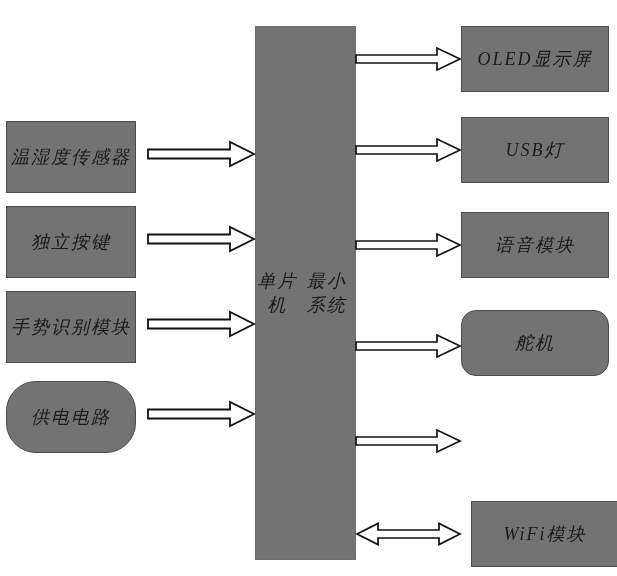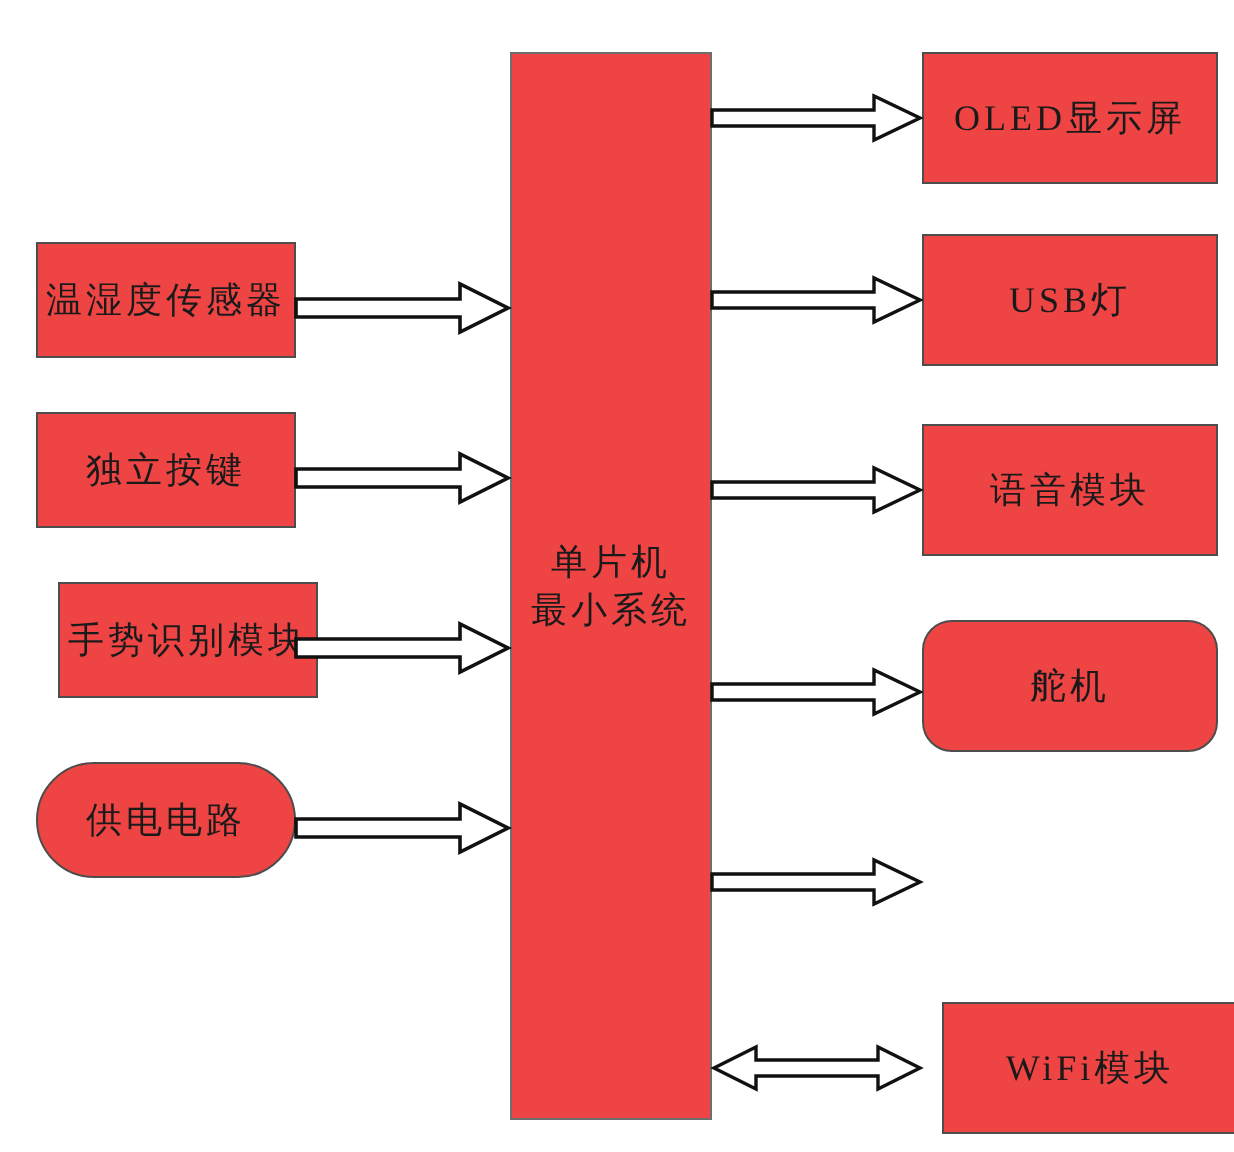--- a/index.html
+++ b/index.html
@@ -11,51 +11,52 @@
     position: relative;
     width: 617px;
     height: 576px;
     background: #ffffff;
     font-family: "Liberation Serif", "DejaVu Serif", serif;
     color: #1a1a1a;
     overflow: hidden;
   }
   .box {
     position: absolute;
-    background: #ef4444;
+    background: #737373;
     border: 1.5px solid #4d4d4d;
     box-sizing: border-box;
     display: flex;
     align-items: center;
     justify-content: center;
     text-align: center;
     font-size: 18px;
     letter-spacing: 2px;
     line-height: 24px;
+    font-style: italic;
   }
-  .box.left  { left: 18px;  width: 130px; height: 58px; }
+  .box.left  { left: 6px;  width: 130px; height: 72px; }
   .box.right { left: 461px; width: 148px; height: 66px; }
   .box.center {
     left: 255px;
     top: 26px;
     width: 101px;
     height: 534px;
-    flex-direction: column;
+    flex-direction: row;
     border-color: #6e6e6e;
   }
   .box.center span { display: block; }
   .arrow {
     position: absolute;
     display: block;
   }
   .arrow svg { display: block; }
   
   #b-l0 { top: 121px; }
   #b-l1 { top: 206px; text-align: center; }
-  #b-l2 { top: 291px; margin-left: 11px; }
+  #b-l2 { top: 291px; }
   #b-l3 { top: 381px; border-radius: 30px; }
   
   #b-r0 { top: 26px;  }
   #b-r1 { top: 117px; }
   #b-r2 { top: 212px; }
   #b-r3 { top: 310px; border-radius: 15px; }
   #b-r4 { top: 408px; }
   #b-r5 { top: 501px; margin-left: 10px; }
   
   #a-l0 { left: 147px; top: 140px; }

